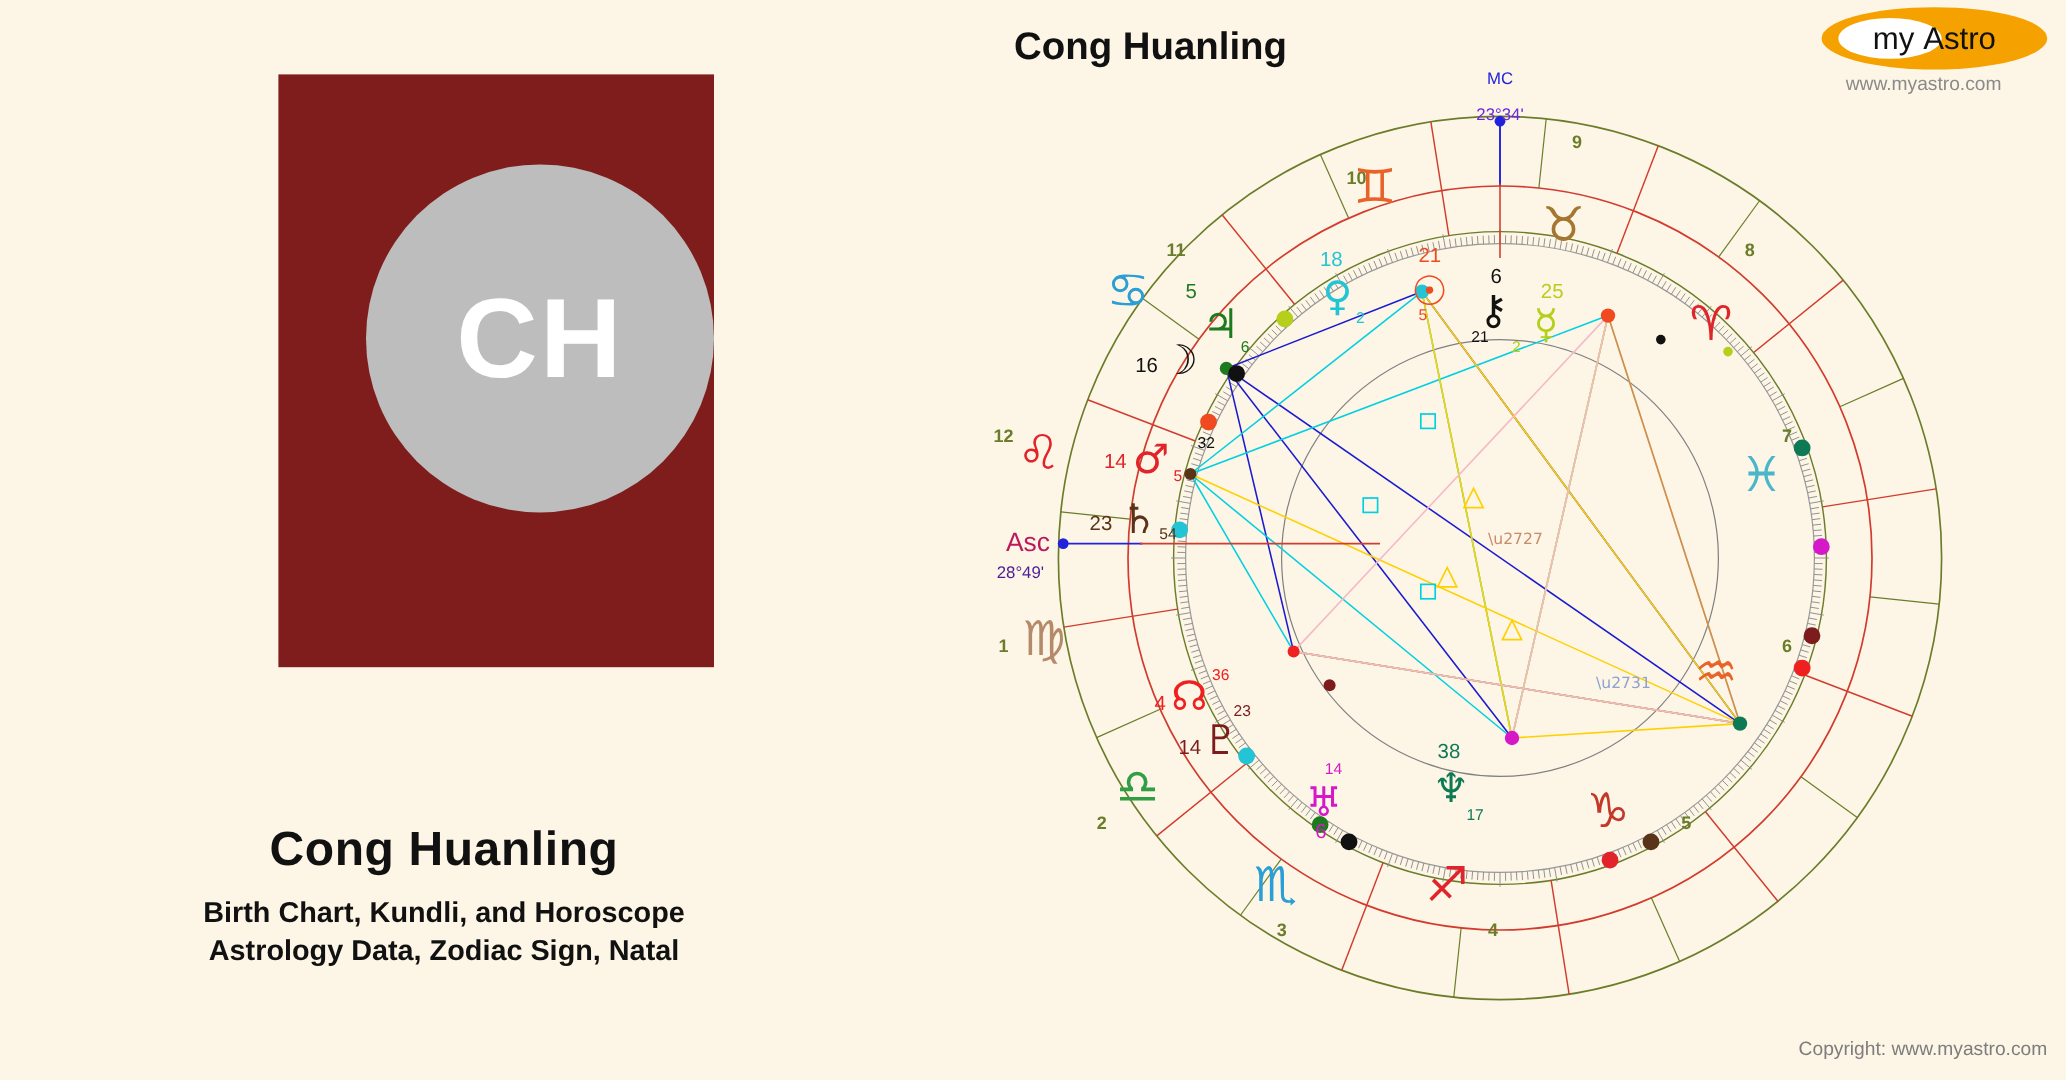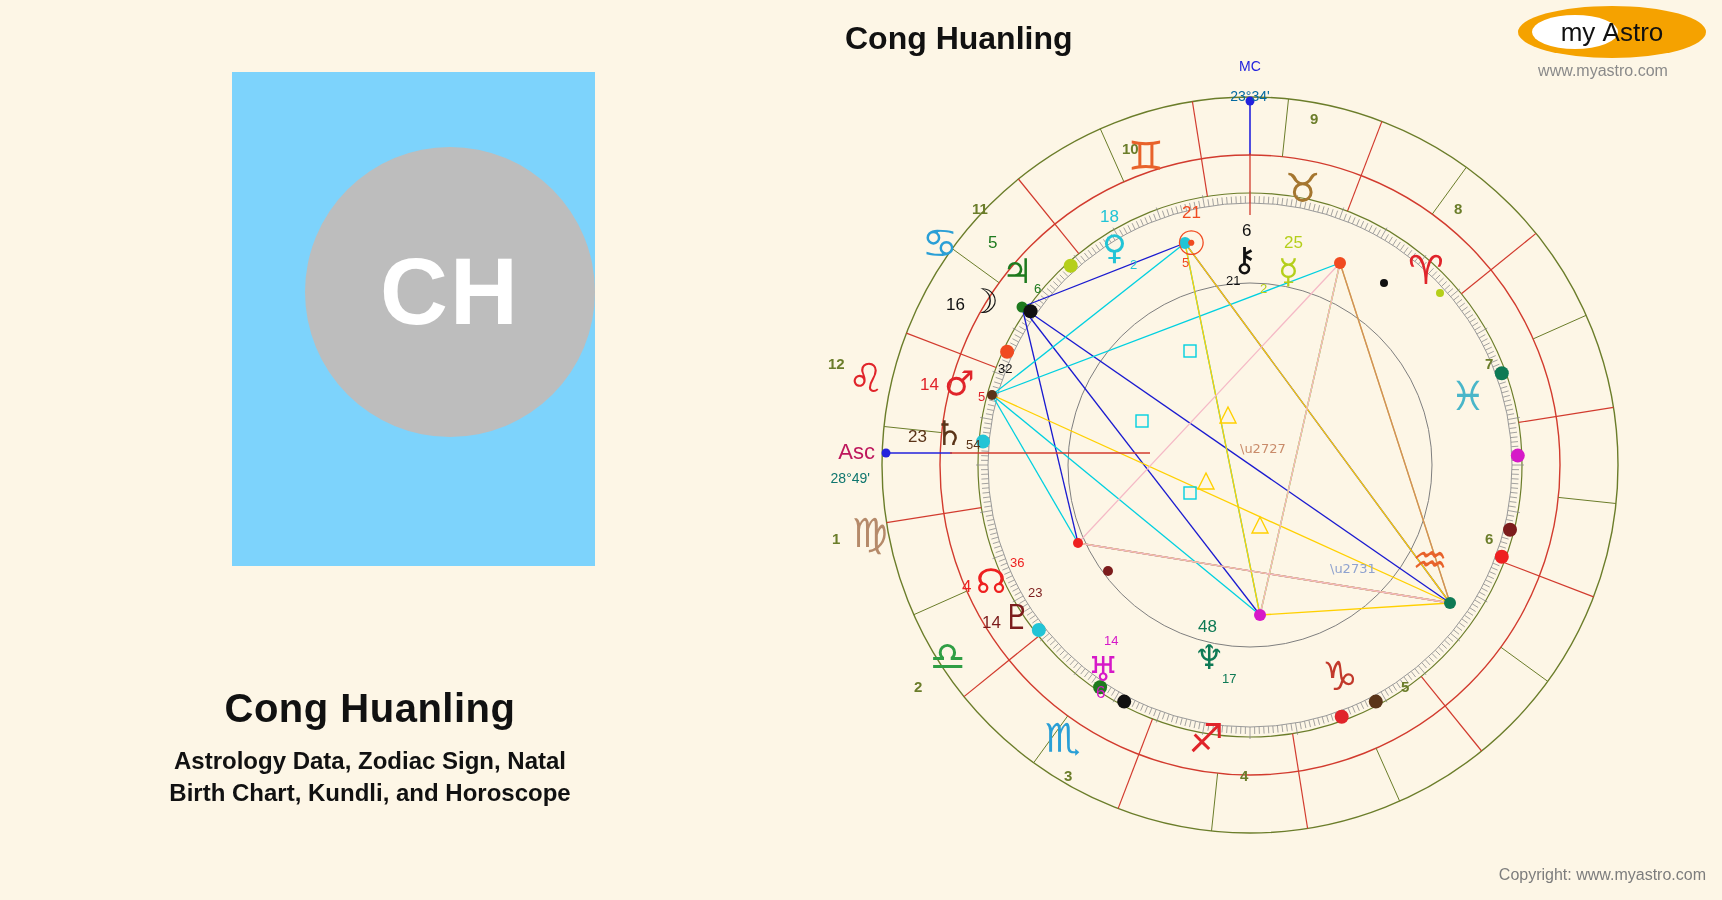--- a/index.html
+++ b/index.html
@@ -9,22 +9,21 @@
     font-family:"Liberation Sans", sans-serif;
     overflow:hidden;
     position:relative;
   }
   
   #left-panel{
     position:absolute;left:0;top:0;width:740px;height:900px;
   }
   #avatar-card{
     position:absolute;left:232px;top:62px;width:363px;height:494px;
-    background:#7dd3fc;
-    margin-top:10px;
+    background:#7f1d1d;
   }
   #avatar-circle{
     position:absolute;left:73px;top:75px;width:290px;height:290px;
     border-radius:50%;background:#bdbdbd;
     display:flex;align-items:center;justify-content:center;
   }
   #avatar-initials{
     color:#ffffff;font-size:94px;font-weight:bold;letter-spacing:2px;
     font-family:"Liberation Sans", sans-serif;
   }
@@ -88,22 +87,22 @@
 
   <div id="avatar-card">
     <div id="avatar-circle">
       <span id="avatar-initials">CH</span>
     </div>
   </div>
 
   <div id="left-title">Cong Huanling</div>
 
   <div id="left-subtitle">
+    <div>Birth Chart, Kundli, and Horoscope</div>
     <div>Astrology Data, Zodiac Sign, Natal</div>
-    <div>Birth Chart, Kundli, and Horoscope</div>
   </div>
 
 </div>
 
 <div id="chart-name">Cong Huanling</div>
 
 <div id="logo-wrap">
   <div id="logo-ellipse">
     <div id="logo-inner-ellipse"></div>
     <div id="logo-text">
@@ -597,28 +596,28 @@
         <circle cx="661.8" cy="318.3" r="7" fill="#0e7a55"></circle>
       </g>
     </svg>
 
   <div style="position:absolute;left:0;top:0;width:820px;height:820px;pointer-events:none;">
 
     <div style="position:absolute;left:340px;top:2px;width:140px;text-align:center;">
       <span class="asc-label" style="color:#2222dd;font-size:14px;">MC</span>
     </div>
     <div style="position:absolute;left:340px;top:32px;width:140px;text-align:center;">
-      <span class="mc-deg" style="color:#0369a1;">23°34'</span>
+      <span class="mc-deg" style="color:#6d28d9;">23°34'</span>
     </div>
 
     <div style="position:absolute;left:-75px;top:384px;width:110px;text-align:right;">
       <span class="asc-label" style="color:#be185d;font-size:22px;">Asc</span>
     </div>
     <div style="position:absolute;left:-80px;top:414px;width:110px;text-align:right;">
-      <span class="asc-deg" style="color:#0f766e;margin-left:16px;">28°49'</span>
+      <span class="asc-deg" style="color:#4c1d95;margin-left:16px;">28°49'</span>
     </div>
 
     <div class="house-num" style="position:absolute;left:-8px;top:475px;color:#6b7d2a;">1</div>
     <div class="house-num" style="position:absolute;left:74px;top:623px;color:#6b7d2a;">2</div>
     <div class="house-num" style="position:absolute;left:224px;top:712px;color:#6b7d2a;">3</div>
     <div class="house-num" style="position:absolute;left:400px;top:712px;color:#6b7d2a;">4</div>
     <div class="house-num" style="position:absolute;left:561px;top:623px;color:#6b7d2a;">5</div>
     <div class="house-num" style="position:absolute;left:645px;top:475px;color:#6b7d2a;">6</div>
     <div class="house-num" style="position:absolute;left:645px;top:300px;color:#6b7d2a;">7</div>
     <div class="house-num" style="position:absolute;left:614px;top:145px;color:#6b7d2a;">8</div>
@@ -700,19 +699,19 @@
       <span class="planet-glyph" style="color:#7c1c1c;position:absolute;left:20px;top:12px;">♇</span>
     </div>
 
     <div style="position:absolute;left:248px;top:578px;">
       <span class="planet-min" style="color:#d619c8;position:absolute;left:16px;top:0;">14</span>
       <span class="planet-glyph" style="color:#d619c8;position:absolute;left:0;top:16px;">♅</span>
       <span class="planet-deg" style="color:#d619c8;position:absolute;left:8px;top:50px;">6</span>
     </div>
 
     <div style="position:absolute;left:358px;top:562px;">
-      <span class="planet-deg" style="color:#0e7a55;position:absolute;left:0;top:0;">48</span>
+      <span class="planet-deg" style="color:#0e7a55;position:absolute;left:0;top:0;">38</span>
       <span class="planet-glyph" style="color:#0e7a55;position:absolute;left:-4px;top:20px;">♆</span>
       <span class="planet-min" style="color:#0e7a55;position:absolute;left:24px;top:54px;">17</span>
     </div>
 
   </div>
 </div>
 
 </body></html>

